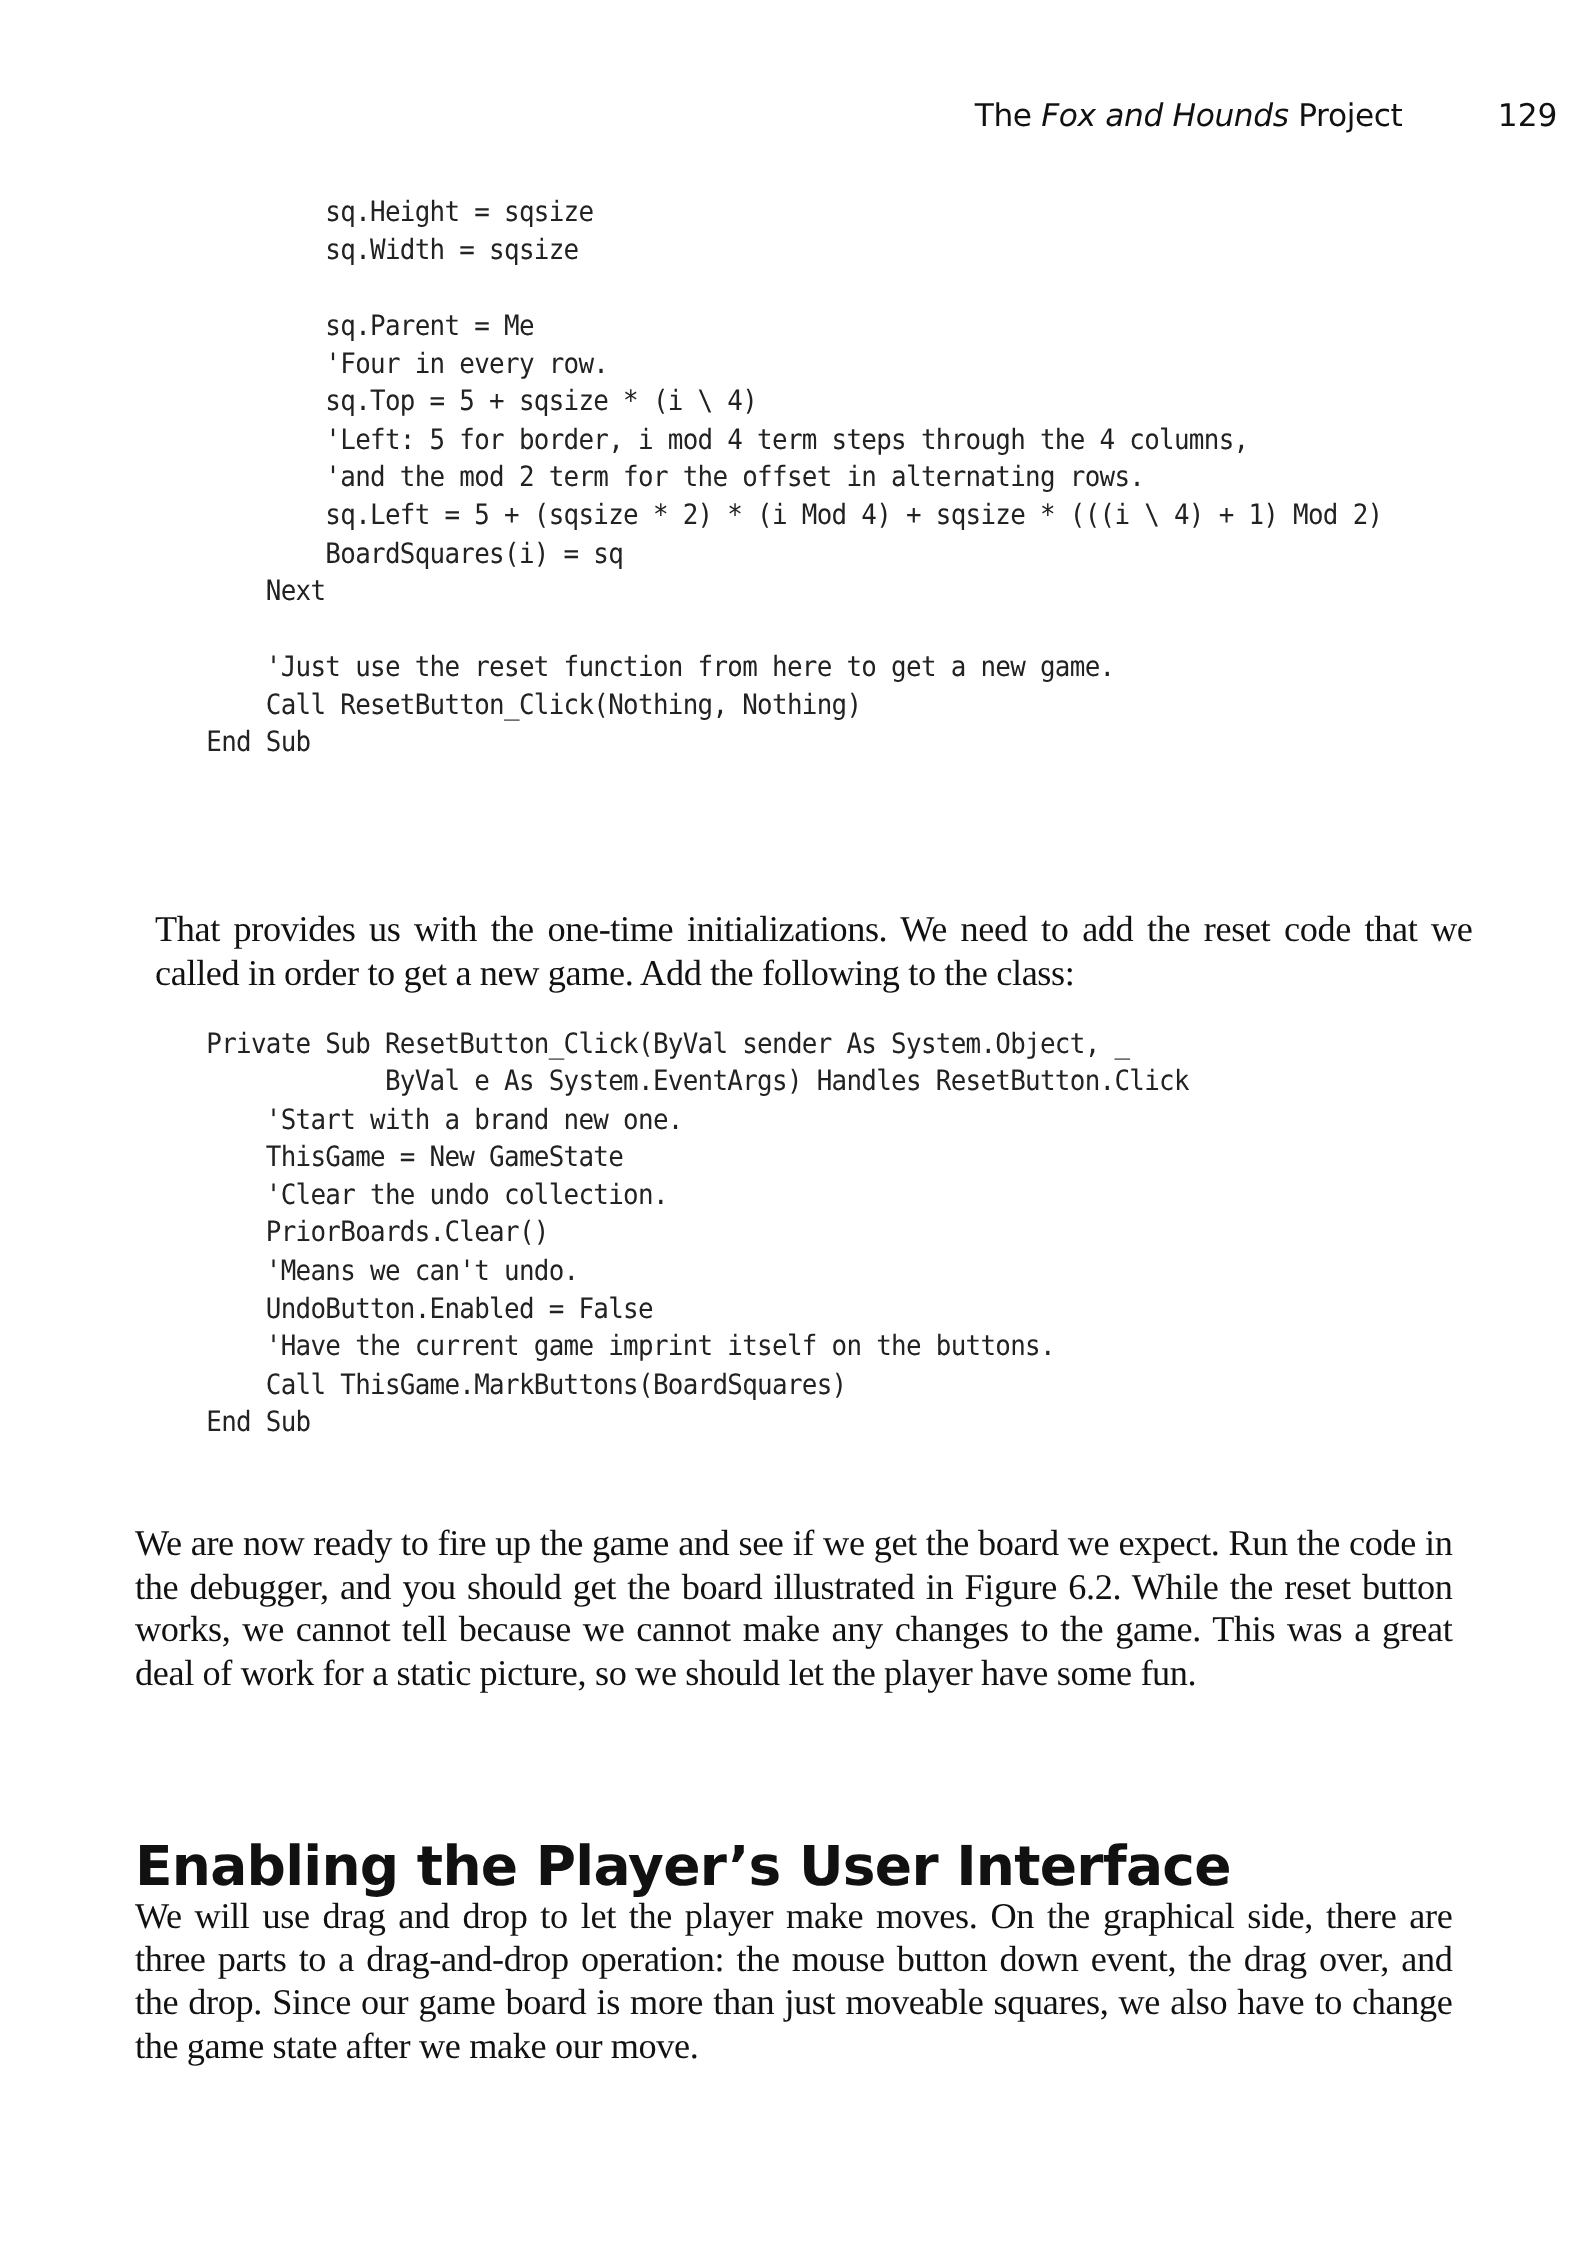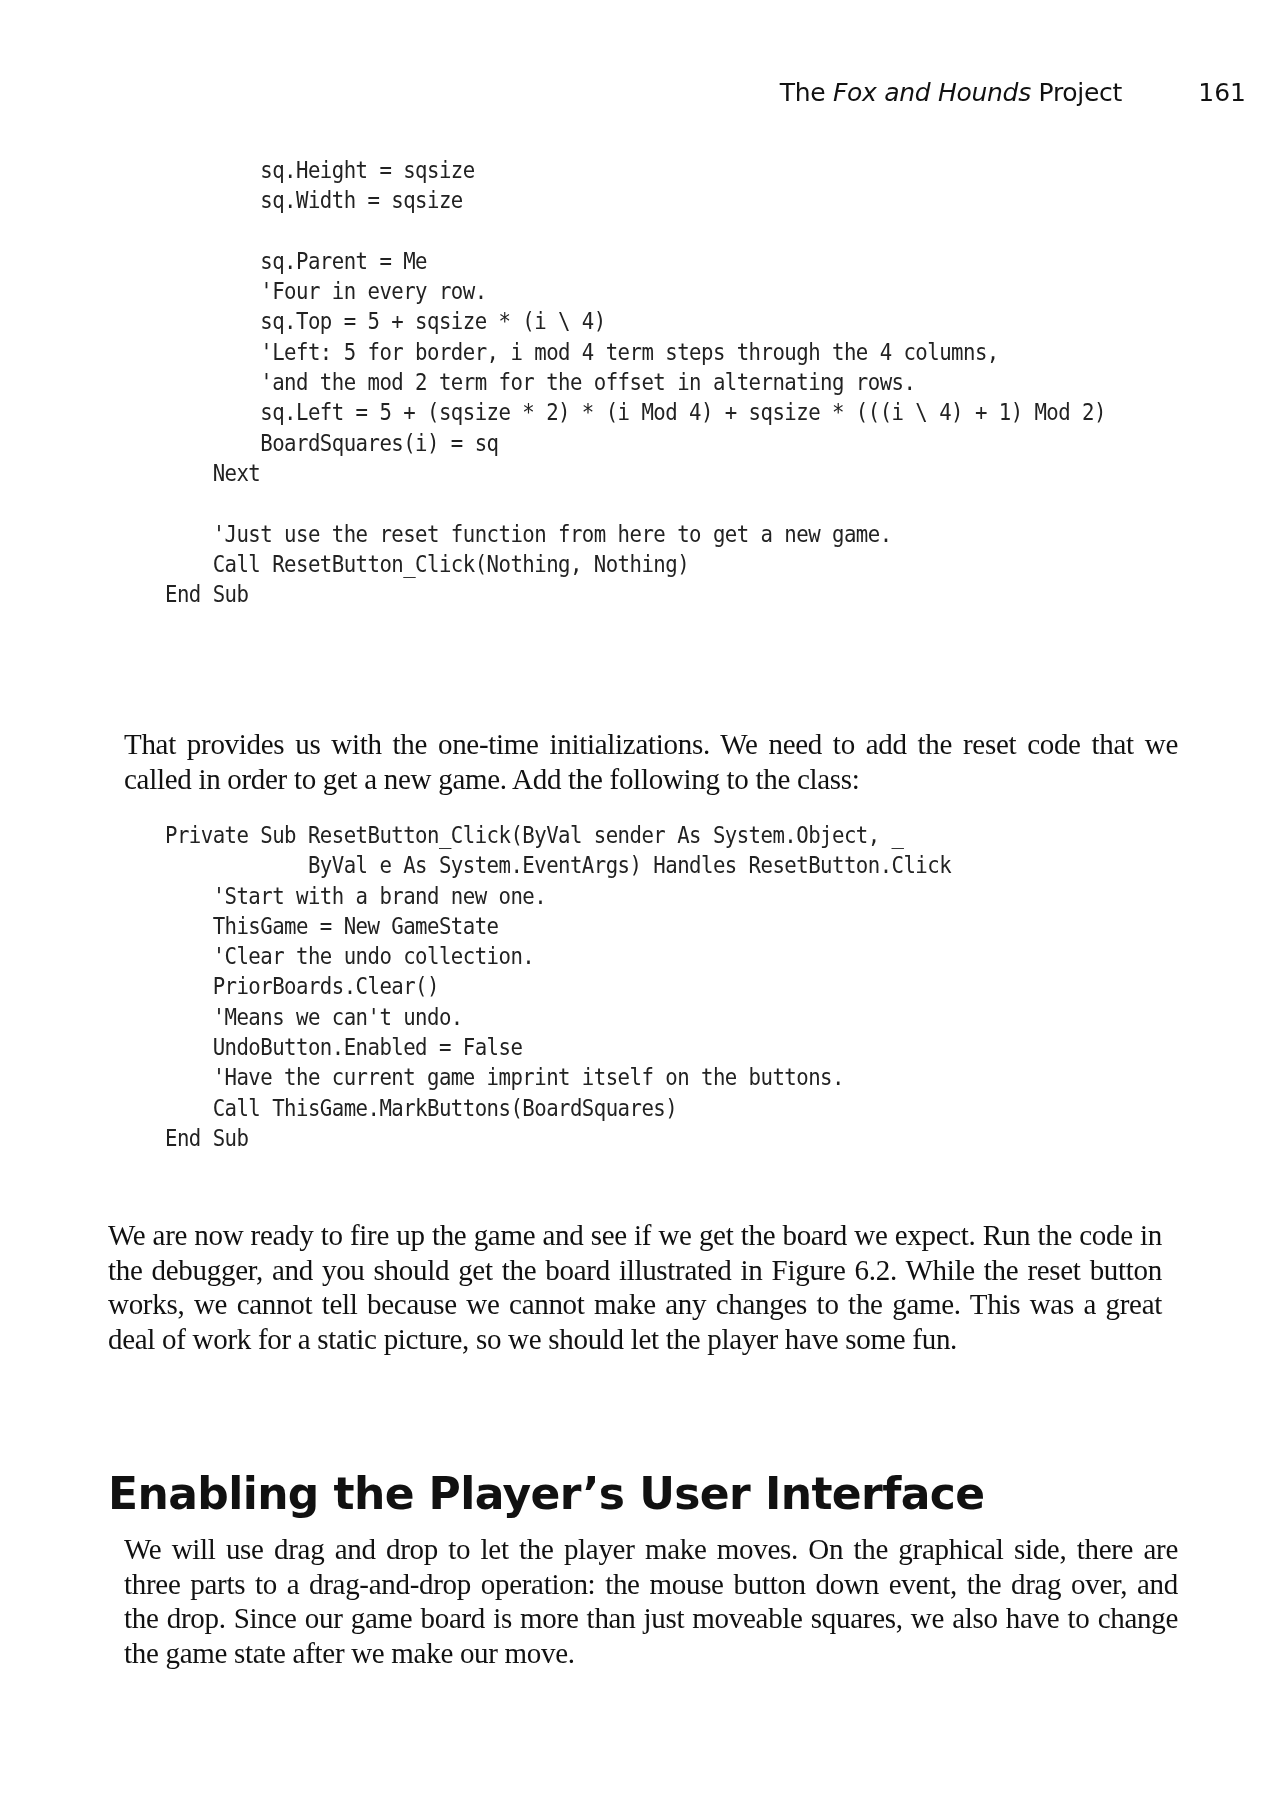--- a/index.html
+++ b/index.html
@@ -12,26 +12,26 @@
   .code .ln { display: block; height: 30.3px; line-height: 30.3px; }
   .para { position: absolute; left: 108px; width: 1054px; font-family: "Liberation Serif", serif; font-size: 29px; line-height: 34.6px; text-align: justify; letter-spacing: -0.3px; }
   .para.last-left { text-align-last: left; }
   .heading { position: absolute; left: 108px; top: 1468px; font-family: "DejaVu Sans", sans-serif; font-weight: bold; font-size: 44px; letter-spacing: -0.6px; }
 </style>
 </head>
 <body>
 
 <div class="header">
   <span class="title"><span>The </span><em>Fox and Hounds</em><span> Project</span></span>
-  <span class="pageno">161</span>
+  <span class="pageno">129</span>
 </div>
 
 <pre class="code" style="left:165px; top:155px;"><span class="ln">        sq.Height = sqsize</span><span class="ln">        sq.Width = sqsize</span><span class="ln">&nbsp;</span><span class="ln">        sq.Parent = Me</span><span class="ln">        'Four in every row.</span><span class="ln">        sq.Top = 5 + sqsize * (i \ 4)</span><span class="ln">        'Left: 5 for border, i mod 4 term steps through the 4 columns,</span><span class="ln">        'and the mod 2 term for the offset in alternating rows.</span><span class="ln">        sq.Left = 5 + (sqsize * 2) * (i Mod 4) + sqsize * (((i \ 4) + 1) Mod 2)</span><span class="ln">        BoardSquares(i) = sq</span><span class="ln">    Next</span><span class="ln">&nbsp;</span><span class="ln">    'Just use the reset function from here to get a new game.</span><span class="ln">    Call ResetButton_Click(Nothing, Nothing)</span><span class="ln">End Sub</span></pre>
 
 <p class="para" style="top:711px; margin:16px;">That provides us with the one-time initializations. We need to add the reset code that we called in order to get a new game. Add the following to the class:</p>
 
 <pre class="code" style="left:165px; top:820px;"><span class="ln">Private Sub ResetButton_Click(ByVal sender As System.Object, _</span><span class="ln">            ByVal e As System.EventArgs) Handles ResetButton.Click</span><span class="ln">    'Start with a brand new one.</span><span class="ln">    ThisGame = New GameState</span><span class="ln">    'Clear the undo collection.</span><span class="ln">    PriorBoards.Clear()</span><span class="ln">    'Means we can't undo.</span><span class="ln">    UndoButton.Enabled = False</span><span class="ln">    'Have the current game imprint itself on the buttons.</span><span class="ln">    Call ThisGame.MarkButtons(BoardSquares)</span><span class="ln">End Sub</span></pre>
 
 <p class="para last-left" style="top:1218px; margin:0;">We are now ready to fire up the game and see if we get the board we expect. Run the code in the debugger, and you should get the board illustrated in Figure 6.2. While the reset button works, we cannot tell because we cannot make any changes to the game. This was a great deal of work for a static picture, so we should let the player have some fun.</p>
 
 <h2 class="heading" style="margin:0;">Enabling the Player’s User Interface</h2>
 
-<p class="para last-left" style="top:1516px; margin:16px;">We will use drag and drop to let the player make moves. On the graphical side, there are three parts to a drag-and-drop operation: the mouse button down event, the drag over, and the drop. Since our game board is more than just moveable squares, we also have to change the game state after we make our move.</p>
+<p class="para last-left" style="top:1516px; margin:0;">We will use drag and drop to let the player make moves. On the graphical side, there are three parts to a drag-and-drop operation: the mouse button down event, the drag over, and the drop. Since our game board is more than just moveable squares, we also have to change the game state after we make our move.</p>
 
 </body></html>

